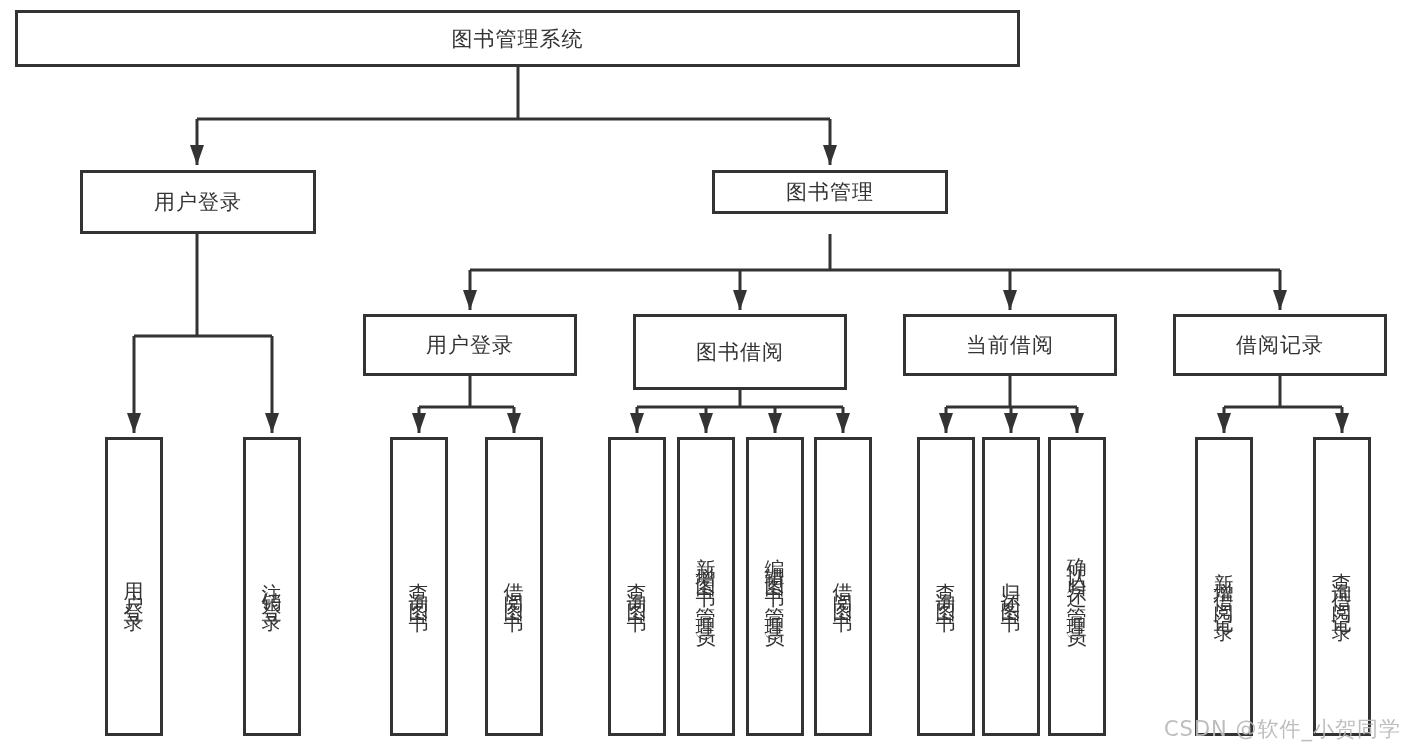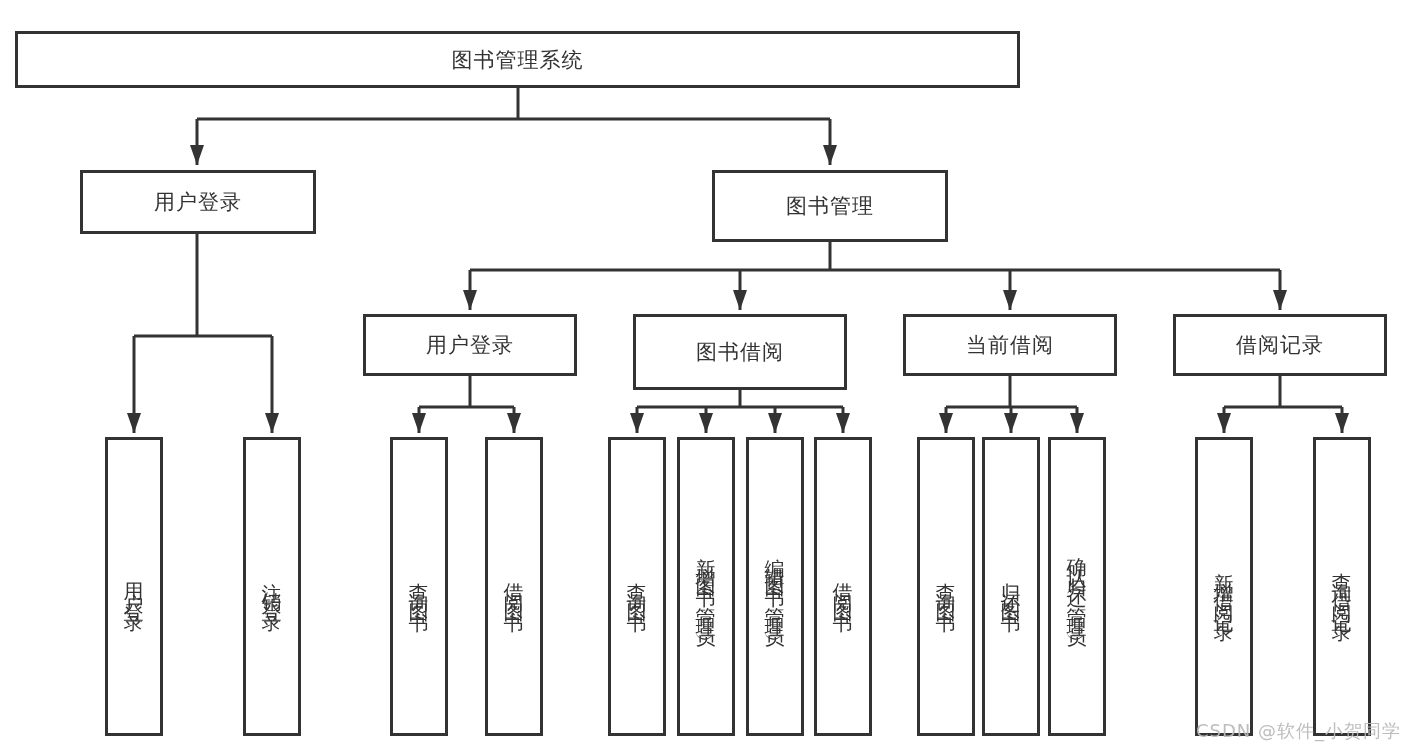--- a/index.html
+++ b/index.html
@@ -38,21 +38,21 @@
   .vtext {
     writing-mode: vertical-rl;
     text-orientation: mixed;
     letter-spacing: 10px;
     line-height: 1.1;
   }
   .watermark {
     position: absolute;
     right: 4px;
     bottom: 4px;
-    font-size: 18px;
+    font-size: 21px;
     color: rgba(185, 185, 185, 0.95);
     letter-spacing: 1px;
     z-index: 10;
     white-space: nowrap;
   }
 </style>
 </head>
 <body>
 
 <div id="canvas">
@@ -100,28 +100,28 @@
       <path d="M1011 407 V433" marker-end="url(#arrow)"></path>
       <path d="M1077 407 V433" marker-end="url(#arrow)"></path>
 
       <path d="M1280 376 V407"></path>
       <path d="M1224 407 H1342"></path>
       <path d="M1224 407 V433" marker-end="url(#arrow)"></path>
       <path d="M1342 407 V433" marker-end="url(#arrow)"></path>
     </g>
   </svg>
 
-  <div class="node hbox root-box" style="left:15px; top:10px; width:1005px; height:57px;margin-top:21px;">
+  <div class="node hbox root-box" style="left:15px; top:10px; width:1005px; height:57px;">
     <span>图书管理系统</span>
   </div>
 
   <div class="node hbox" style="left:80px; top:170px; width:236px; height:64px;">
     <span>用户登录</span>
   </div>
-  <div class="node hbox" style="left:712px; top:170px; width:236px; height:72px;">
+  <div class="node hbox" style="left:712px; top:170px; width:236px; height:44px;">
     <span>图书管理</span>
   </div>
 
   <div class="node hbox" style="left:363px; top:314px; width:214px; height:62px;">
     <span>用户登录</span>
   </div>
   <div class="node hbox" style="left:633px; top:314px; width:214px; height:76px;">
     <span>图书借阅</span>
   </div>
   <div class="node hbox" style="left:903px; top:314px; width:214px; height:62px;">

